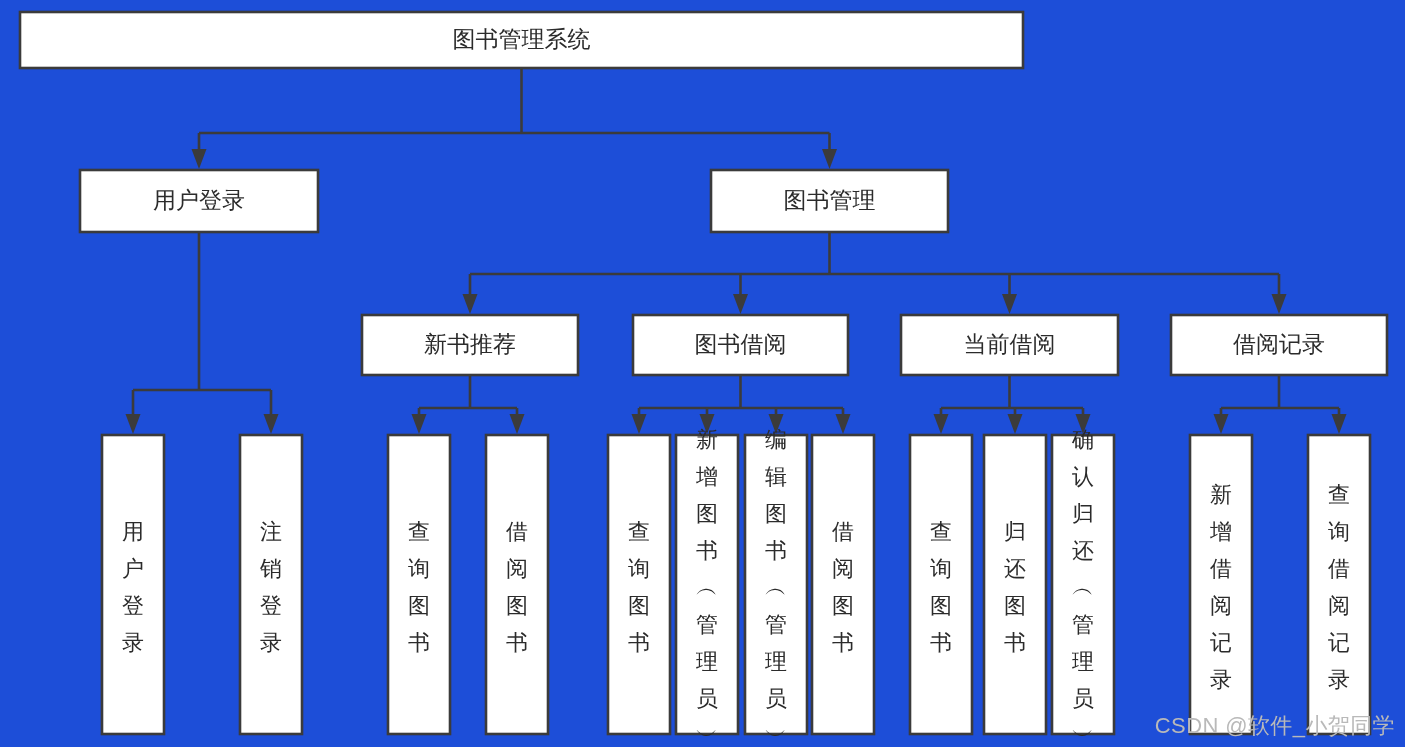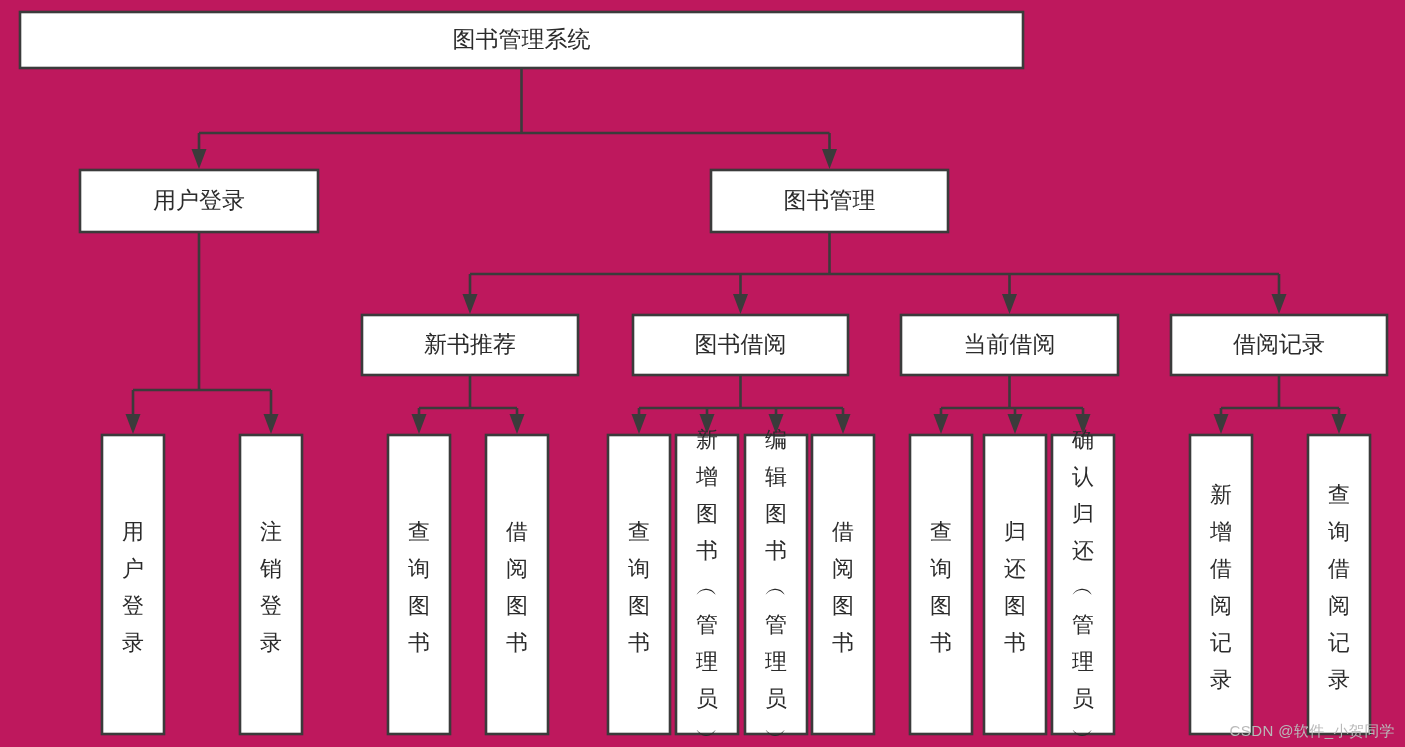--- a/index.html
+++ b/index.html
@@ -7,21 +7,21 @@
     padding: 0;
     background: #ffffff;
   }
   body {
     font-family: "Liberation Sans", "DejaVu Sans", sans-serif;
   }
   #canvas {
     position: relative;
     width: 1405px;
     height: 747px;
-    background: #be185d;
+    background: #1d4ed8;
     overflow: hidden;
     text-decoration: underline;
   }
   svg.diagram {
     position: absolute;
     left: 0;
     top: 0;
     width: 1405px;
     height: 747px;
   }
@@ -51,21 +51,21 @@
   }
   .arrow-head {
     fill: #3b3b3b;
     stroke: none;
   }
   .watermark {
     position: absolute;
     right: 10px;
     bottom: 6px;
     font-family: "Liberation Sans", "DejaVu Sans", sans-serif;
-    font-size: 15px;
+    font-size: 22px;
     color: #b9b9b9;
     letter-spacing: 0.4px;
     white-space: nowrap;
     pointer-events: none;
   }
 </style>
 </head>
 <body>
 
 <div id="canvas">

